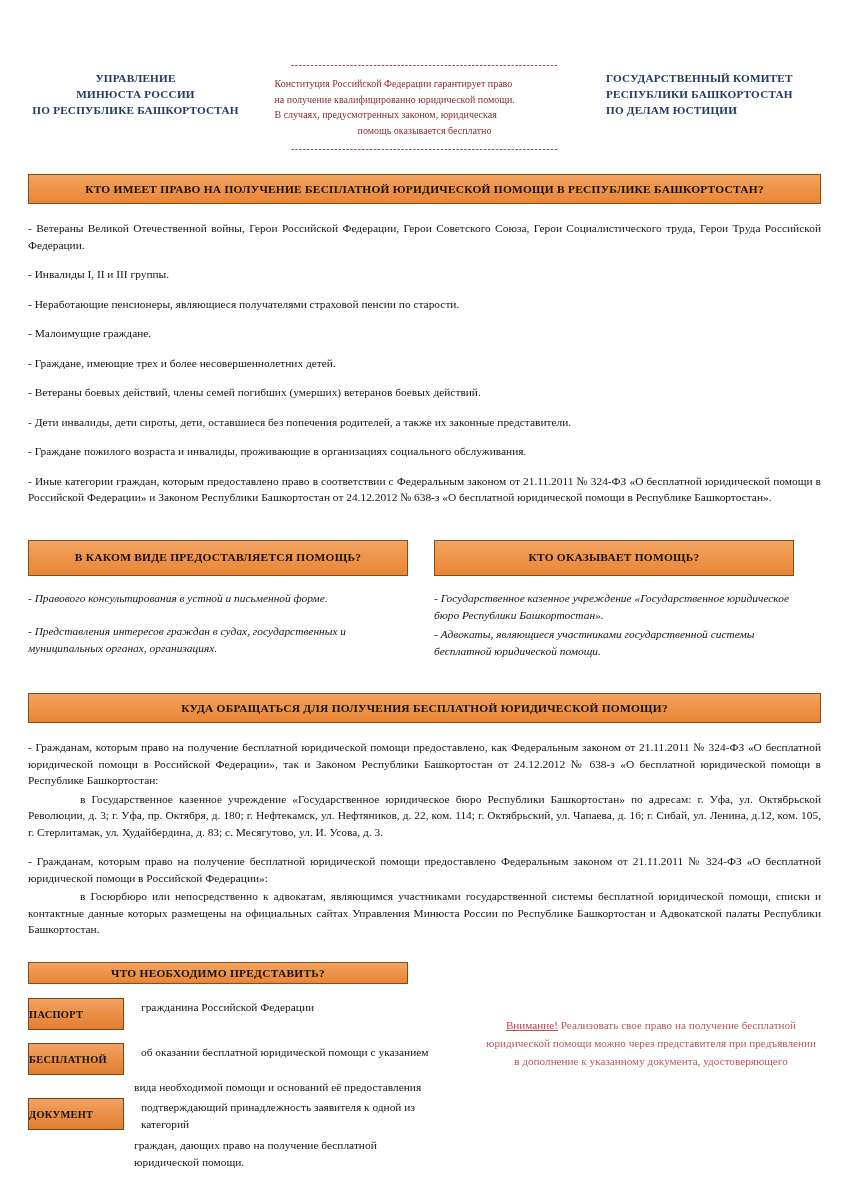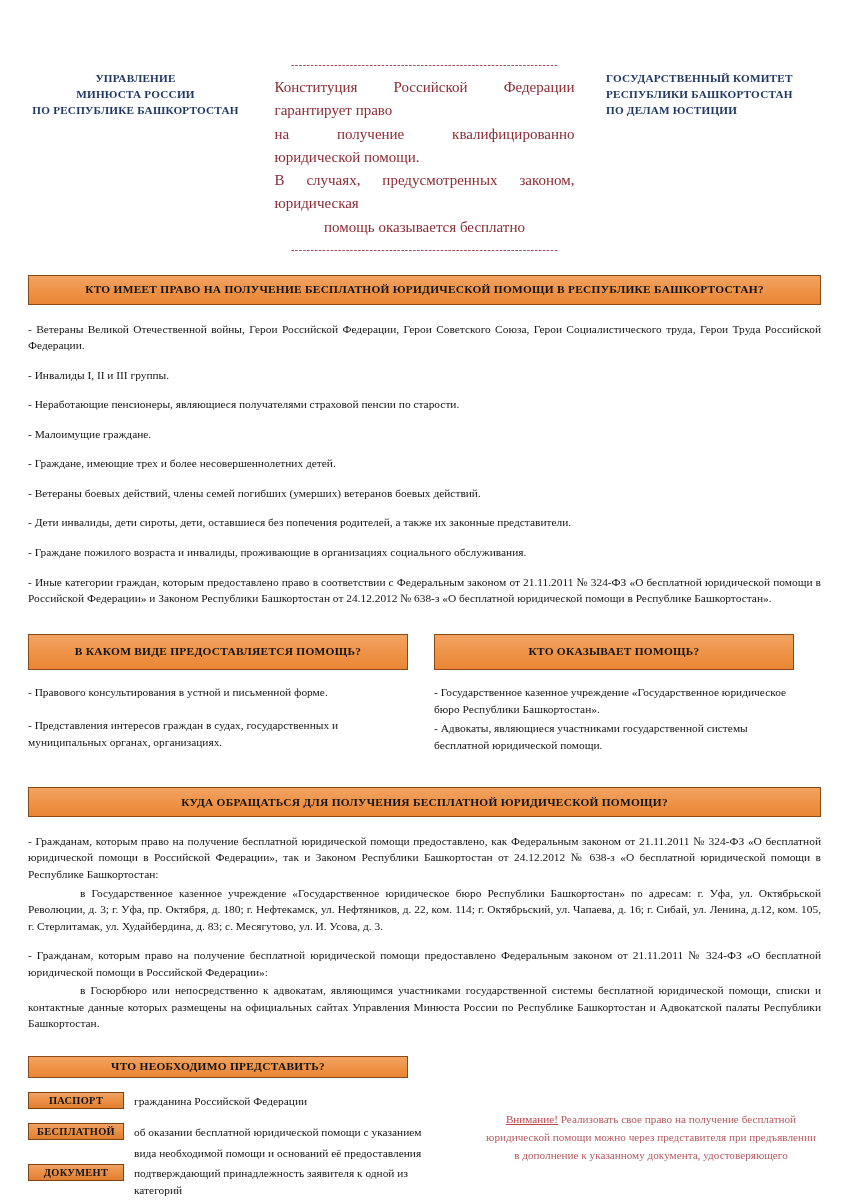--- a/index.html
+++ b/index.html
@@ -52,21 +52,21 @@
     line-height: 1;
     color: #7a1f2b;
     letter-spacing: 0.6px;
     white-space: nowrap;
     overflow: hidden;
     margin: 0 0 6px 0;
   }
   .dash-rule.bottom { margin: 6px 0 0 0; }
   .constitution p {
     margin: 0;
-    font-size: 15px;
+    font-size: 10px;
     line-height: 1.55;
     color: #8a2b35;
     text-align: justify;
   }
   .constitution p.center {
     text-align: center;
   }
 
   
   .banner {
@@ -105,35 +105,36 @@
     color: #141414;
   }
   .bullet.first { margin-top: 16px; }
 
   
   .two-col {
     display: flex;
     gap: 26px;
     padding: 0 28px;
     box-sizing: border-box;
-    margin-top: 27px;
+    margin-top: 34px;
   }
   .col-left { width: 380px; }
   .col-right { width: 360px; }
   .banner.col {
     height: 36px;
   }
   .col-body {
     margin-top: 14px;
   }
   .col-body p {
     margin: 0 0 16px 0;
     font-size: 11.4px;
     line-height: 1.5;
     color: #141414;
+    font-style: italic;
   }
   .col-right .col-body p {
     margin: 0 0 2px 0;
   }
 
   
   .submit-section {
     position: relative;
     padding: 0 28px;
     box-sizing: border-box;
@@ -151,28 +152,28 @@
     position: relative;
   }
   .doc-row {
     display: flex;
     align-items: flex-start;
     margin-bottom: 4px;
   }
   .doc-chip {
     flex: 0 0 auto;
     width: 96px;
-    height: 17px;
+    height: 32px;
     box-sizing: border-box;
     background: linear-gradient(180deg, #f0a265 0%, #eb8f45 50%, #e07f33 100%);
     border: 1.3px solid #7e4414;
     display: flex;
     align-items: center;
-    justify-content: center;
-    margin-right: 10px;
+    justify-content: flex-start;
+    margin-right: 17px;
   }
   .doc-chip span {
     font-family: "Liberation Serif", "DejaVu Serif", serif;
     font-weight: bold;
     font-size: 10.4px;
     letter-spacing: 0.3px;
     color: #121212;
     white-space: nowrap;
   }
   .doc-text {

